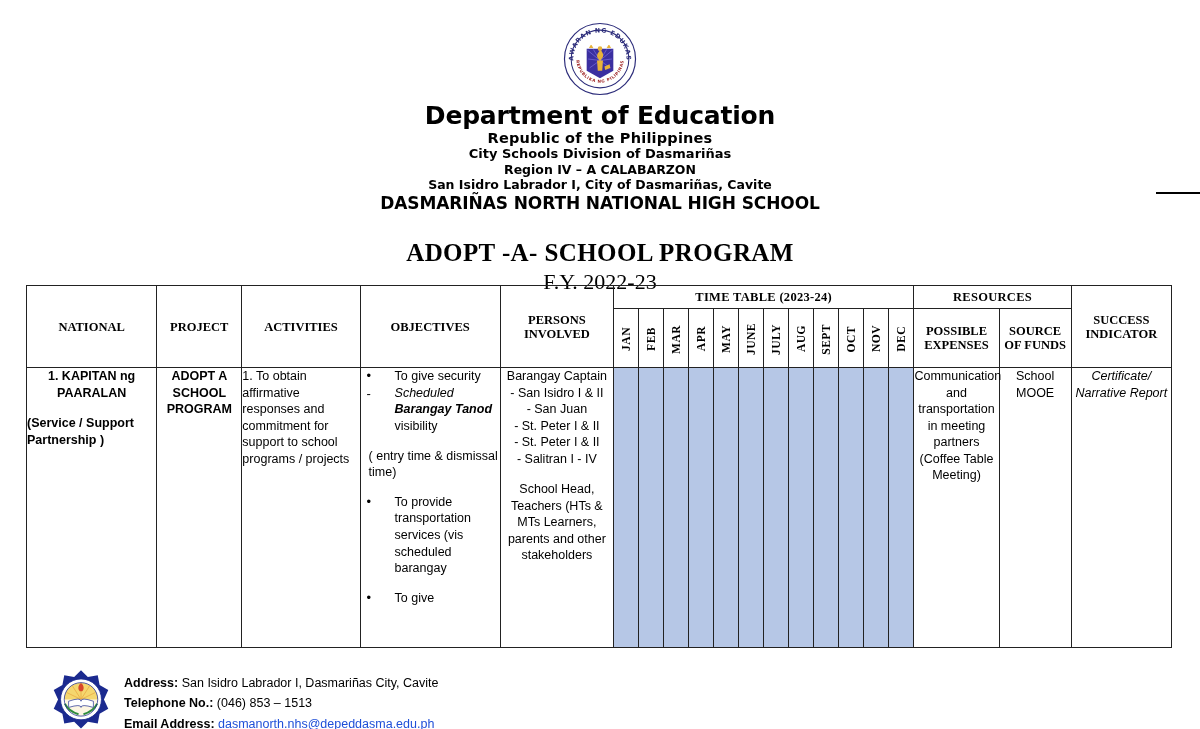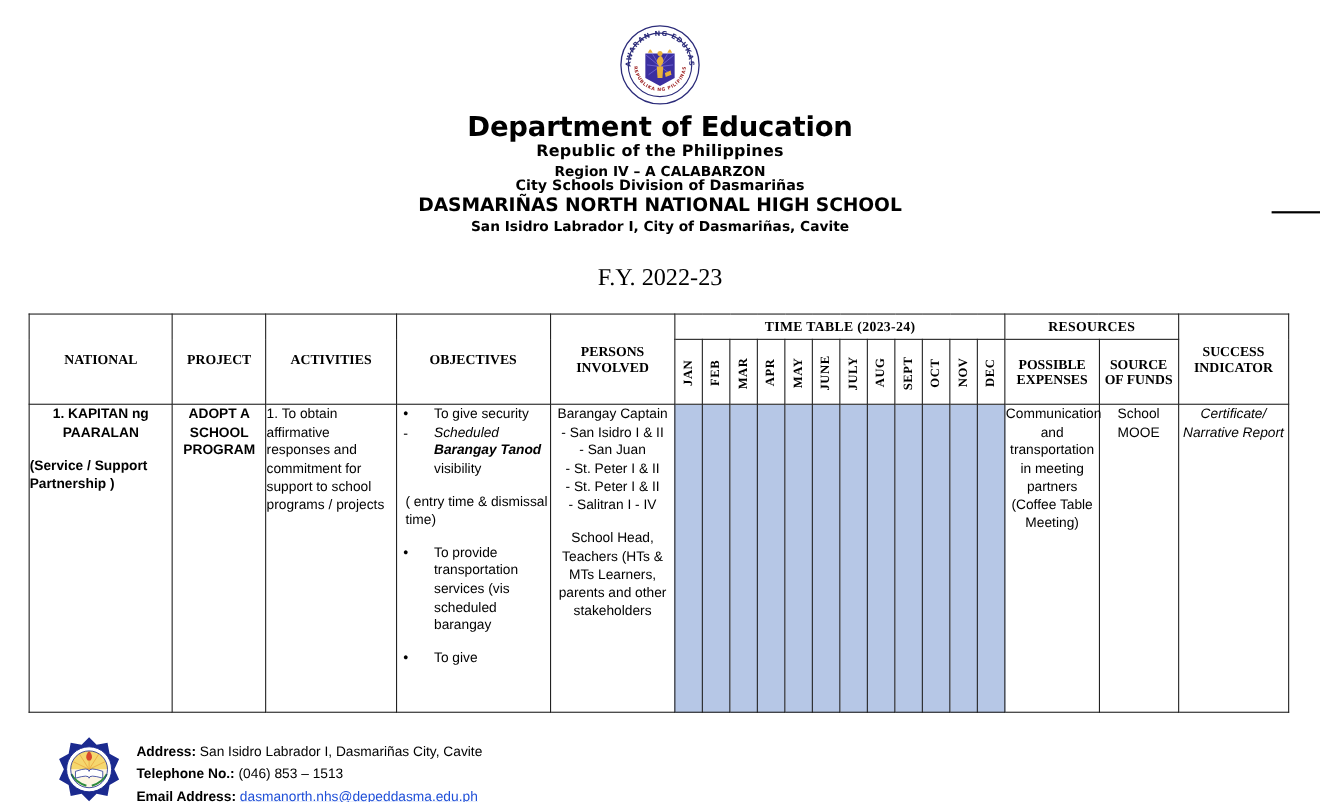--- a/index.html
+++ b/index.html
@@ -260,29 +260,30 @@
       <circle cx="50" cy="36" r="3.1" fill="#e8b23a"></circle>
       <path d="M38 30 l3 5 h-6 z" fill="#e8b23a"></path>
       <path d="M62 30 l3 5 h-6 z" fill="#e8b23a"></path>
       <path d="M56 60 l7 -3 1 5 -7 3 z" fill="#e8b23a"></path>
       <path d="M30 28 h40 v3 h-40 z" fill="#ffffff"></path>
     </svg>
   </div>
 
   <div class="letterhead-line lh-dept">Department of Education</div>
   <div class="letterhead-line lh-republic">Republic of the Philippines</div>
+  <div class="letterhead-line lh-division">City Schools Division of Dasmariñas</div>
   <div class="letterhead-line lh-region">Region IV – A CALABARZON</div>
-  <div class="letterhead-line lh-division">City Schools Division of Dasmariñas</div>
+  <div class="letterhead-line lh-address">San Isidro Labrador I, City of Dasmariñas, Cavite</div>
   <div class="letterhead-line lh-school">DASMARIÑAS NORTH NATIONAL HIGH SCHOOL</div>
-  <div class="letterhead-line lh-address">San Isidro Labrador I, City of Dasmariñas, Cavite</div>
 </div>
 
 <div class="right-rule"></div>
 
 <div class="doc-title-wrap">
+  <div class="doc-title">ADOPT -A- SCHOOL PROGRAM</div>
   <div class="doc-subtitle">F.Y. 2022-23</div>
 </div>
 
 <table class="plan-table">
   <colgroup>
     <col style="width:130px">
       <col style="width:85px">
       <col style="width:118px">
     <col style="width:140px">
       <col style="width:113px">

